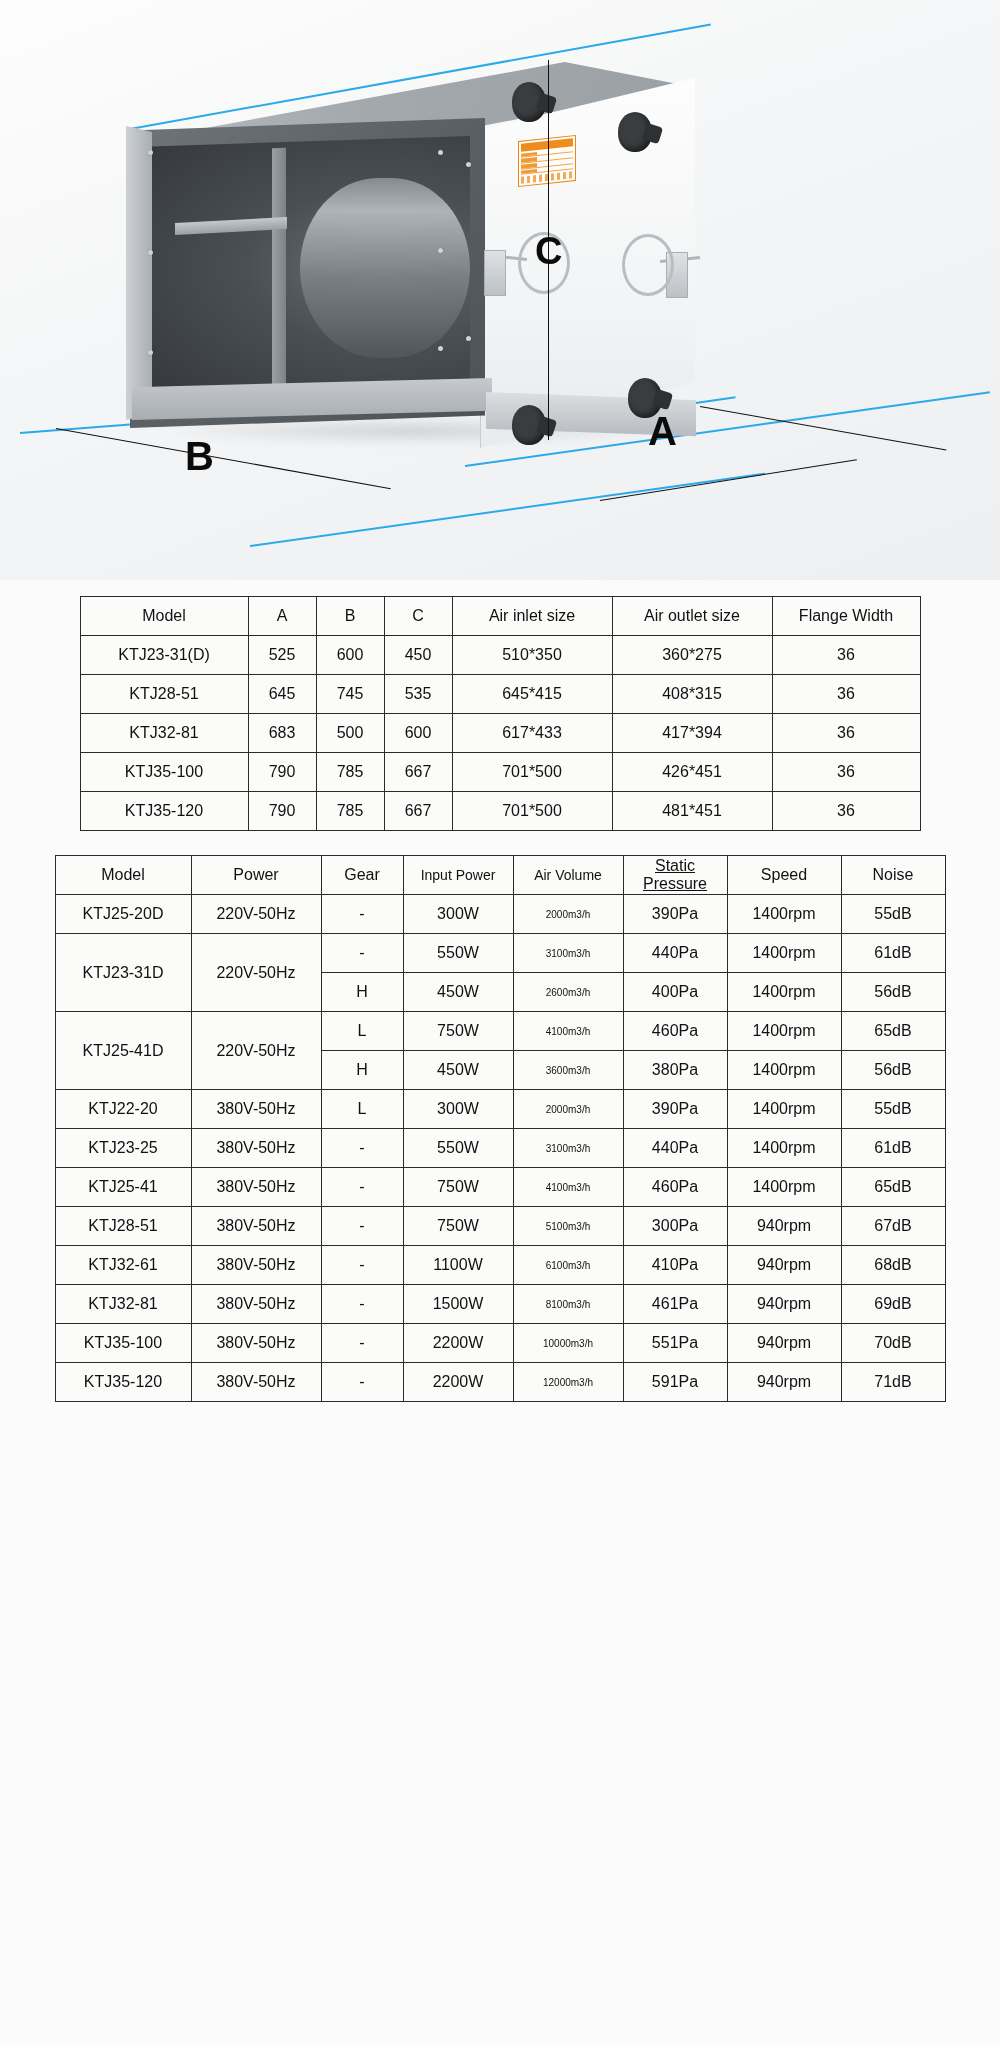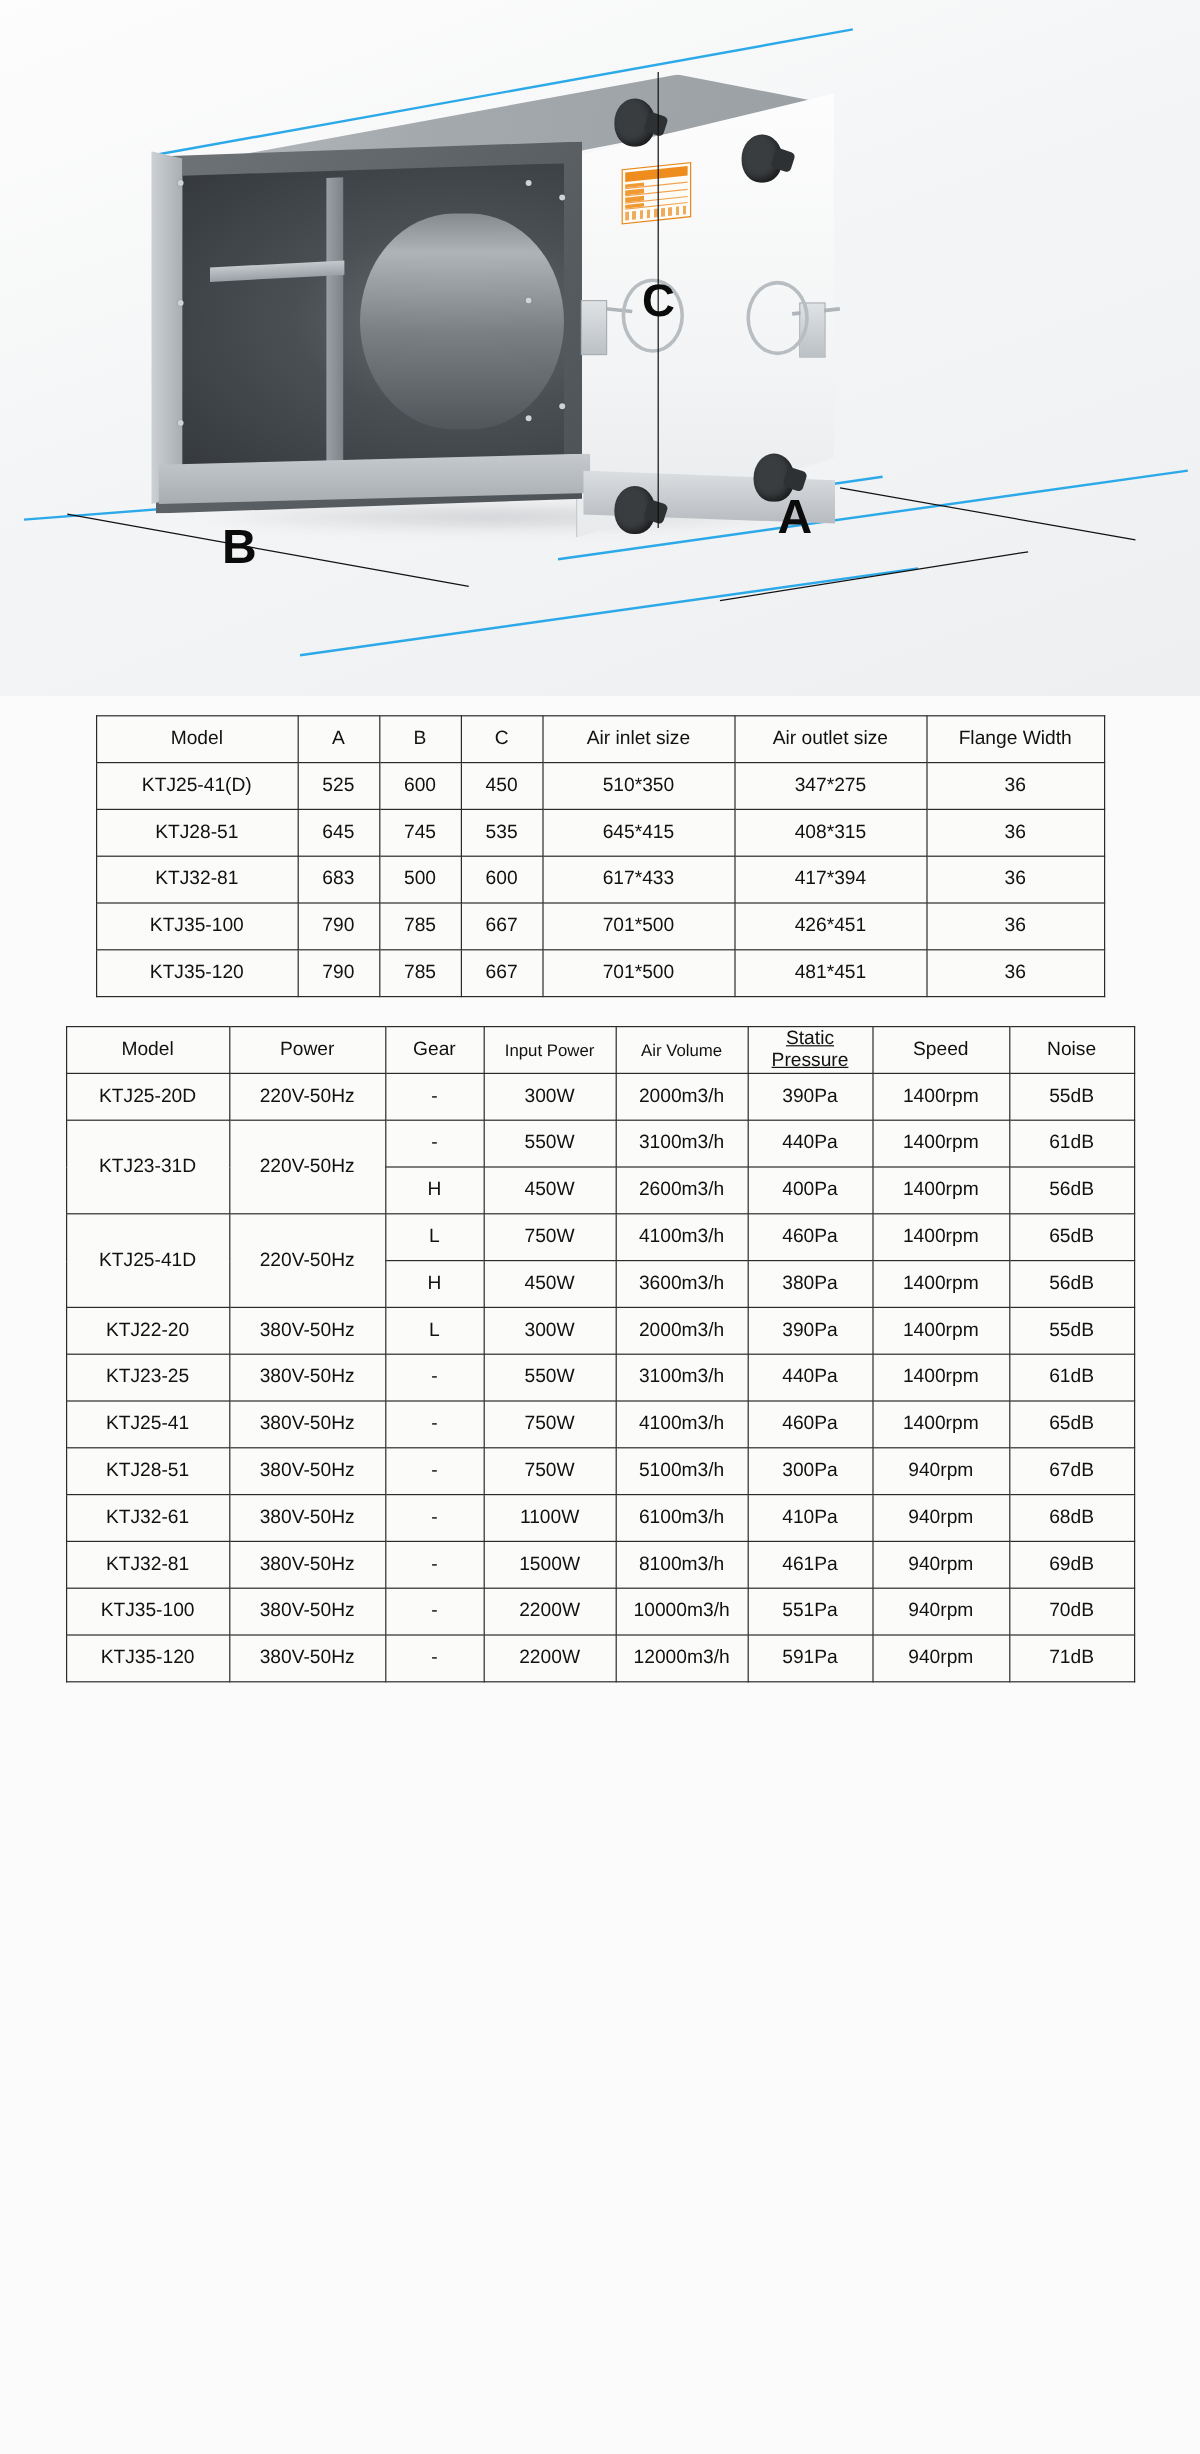--- a/index.html
+++ b/index.html
@@ -300,21 +300,21 @@
   #performance-table col.p-gear  { width: 82px; }
   #performance-table col.p-input { width: 110px; }
   #performance-table col.p-vol   { width: 110px; }
   #performance-table col.p-sp    { width: 104px; }
   #performance-table col.p-speed { width: 114px; }
   #performance-table col.p-noise { width: 104px; }
 
   
   #performance-table th.small { font-size: 14px; }
   #performance-table th.two-line { font-size: 16px; line-height: 1.15; text-decoration: underline; }
-  #performance-table td.vol { font-size: 16px; margin-left: 20px; }
+  #performance-table td.vol { font-size: 10px; margin-left: 20px; }
 </style>
 </head>
 <body>
 
 <div id="product-figure">
 
   <div class="guide g1"></div>
   <div class="guide g2"></div>
   <div class="guide g3"></div>
   <div class="guide g4"></div>
@@ -392,26 +392,26 @@
         <th>A</th>
         <th>B</th>
         <th>C</th>
         <th>Air inlet size</th>
         <th>Air outlet size</th>
         <th>Flange Width</th>
       </tr>
     </thead>
     <tbody id="dimension-table-body">
         <tr>
-          <td>KTJ25-41(D)</td>
+          <td>KTJ23-31(D)</td>
           <td>525</td>
           <td>600</td>
           <td>450</td>
           <td>510*350</td>
-          <td>347*275</td>
+          <td>360*275</td>
           <td>36</td>
         </tr>
         <tr>
           <td>KTJ28-51</td>
           <td>645</td>
           <td>745</td>
           <td>535</td>
           <td>645*415</td>
           <td>408*315</td>
           <td>36</td>

